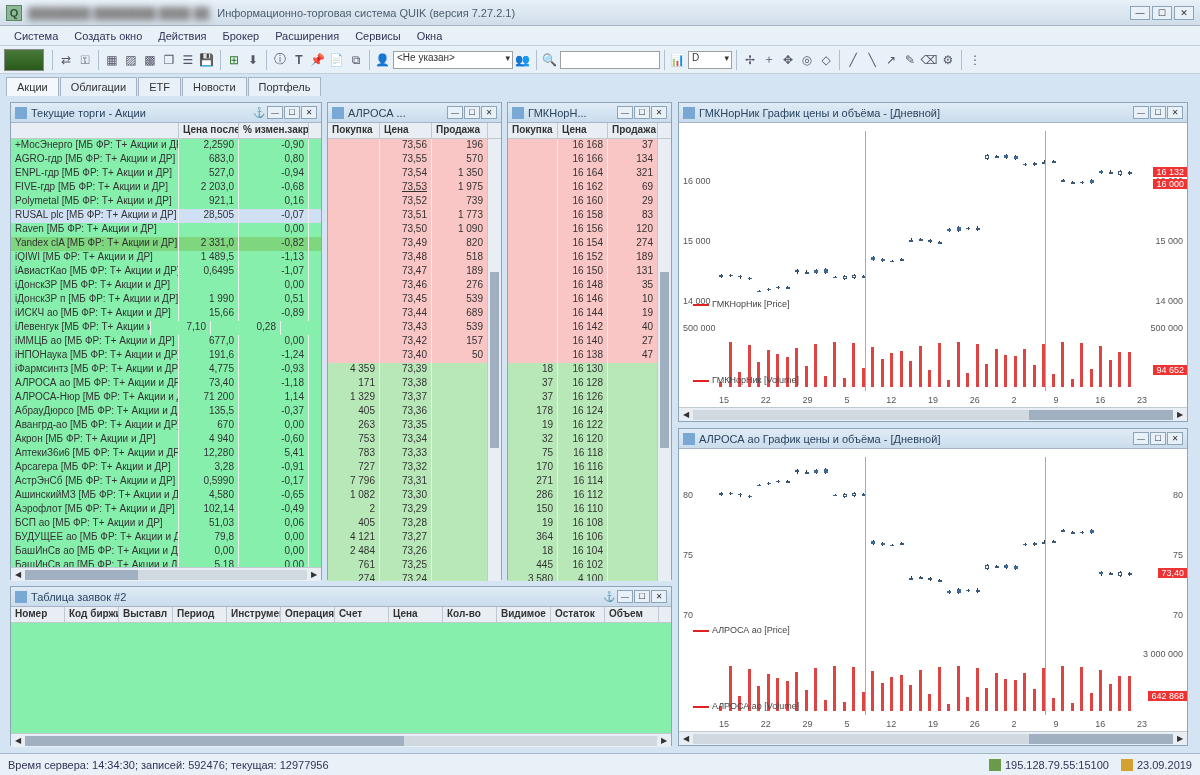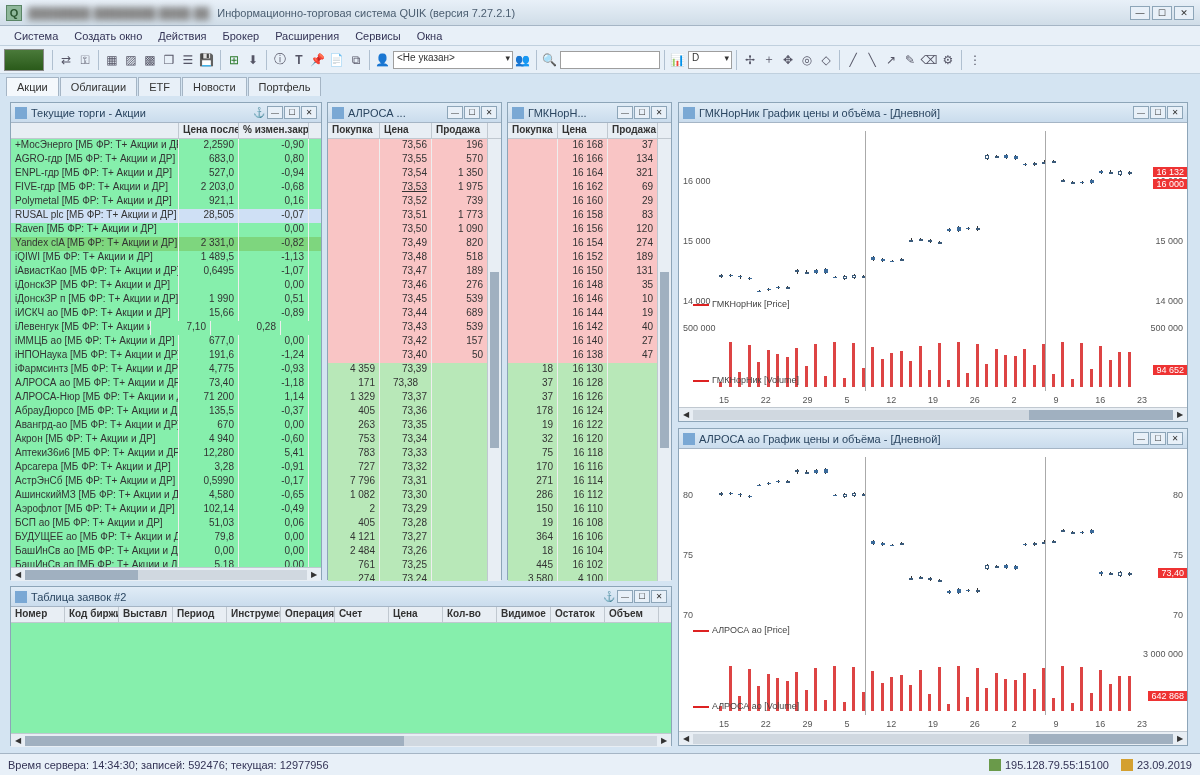--- a/index.html
+++ b/index.html
@@ -422,21 +422,21 @@
           <div class="oc" style="width: 52px;">73,40</div>
           <div class="oc" style="width: 56px;">50</div>
         </div>
         <div class="obrow bid">
           <div class="oc" style="width: 52px;">4 359</div>
           <div class="oc" style="width: 52px;">73,39</div>
           <div class="oc" style="width: 56px;"></div>
         </div>
         <div class="obrow bid">
           <div class="oc" style="width: 52px;">171</div>
-          <div class="oc" style="width: 52px; text-align: center;">73,38</div>
+          <div class="oc" style="width: 52px;">73,38</div>
           <div class="oc" style="width: 56px;"></div>
         </div>
         <div class="obrow bid">
           <div class="oc" style="width: 52px;">1 329</div>
           <div class="oc" style="width: 52px;">73,37</div>
           <div class="oc" style="width: 56px;"></div>
         </div>
         <div class="obrow bid">
           <div class="oc" style="width: 52px;">405</div>
           <div class="oc" style="width: 52px;">73,36</div>

